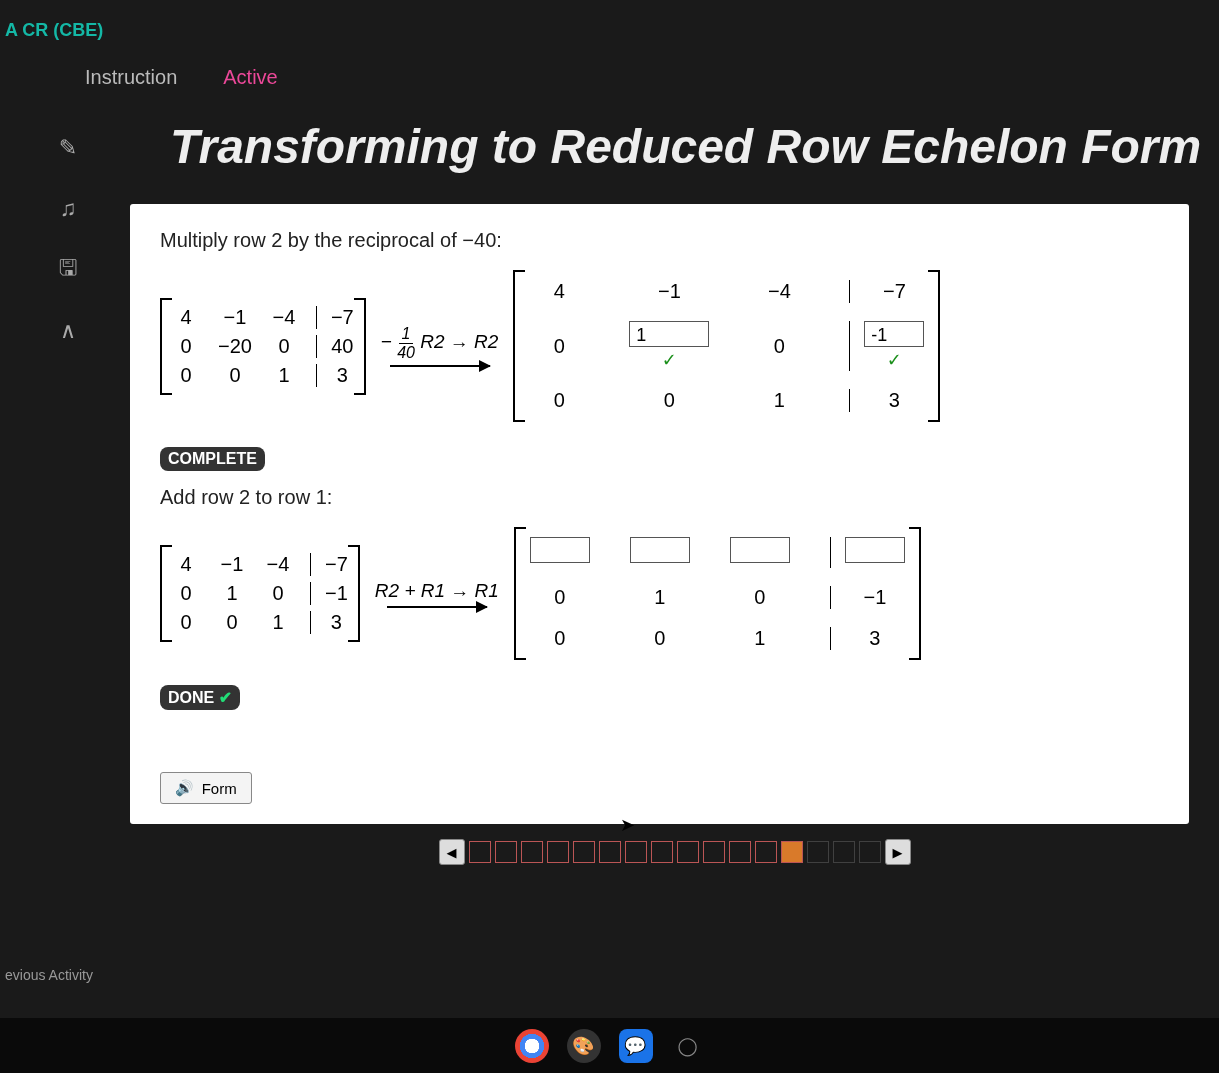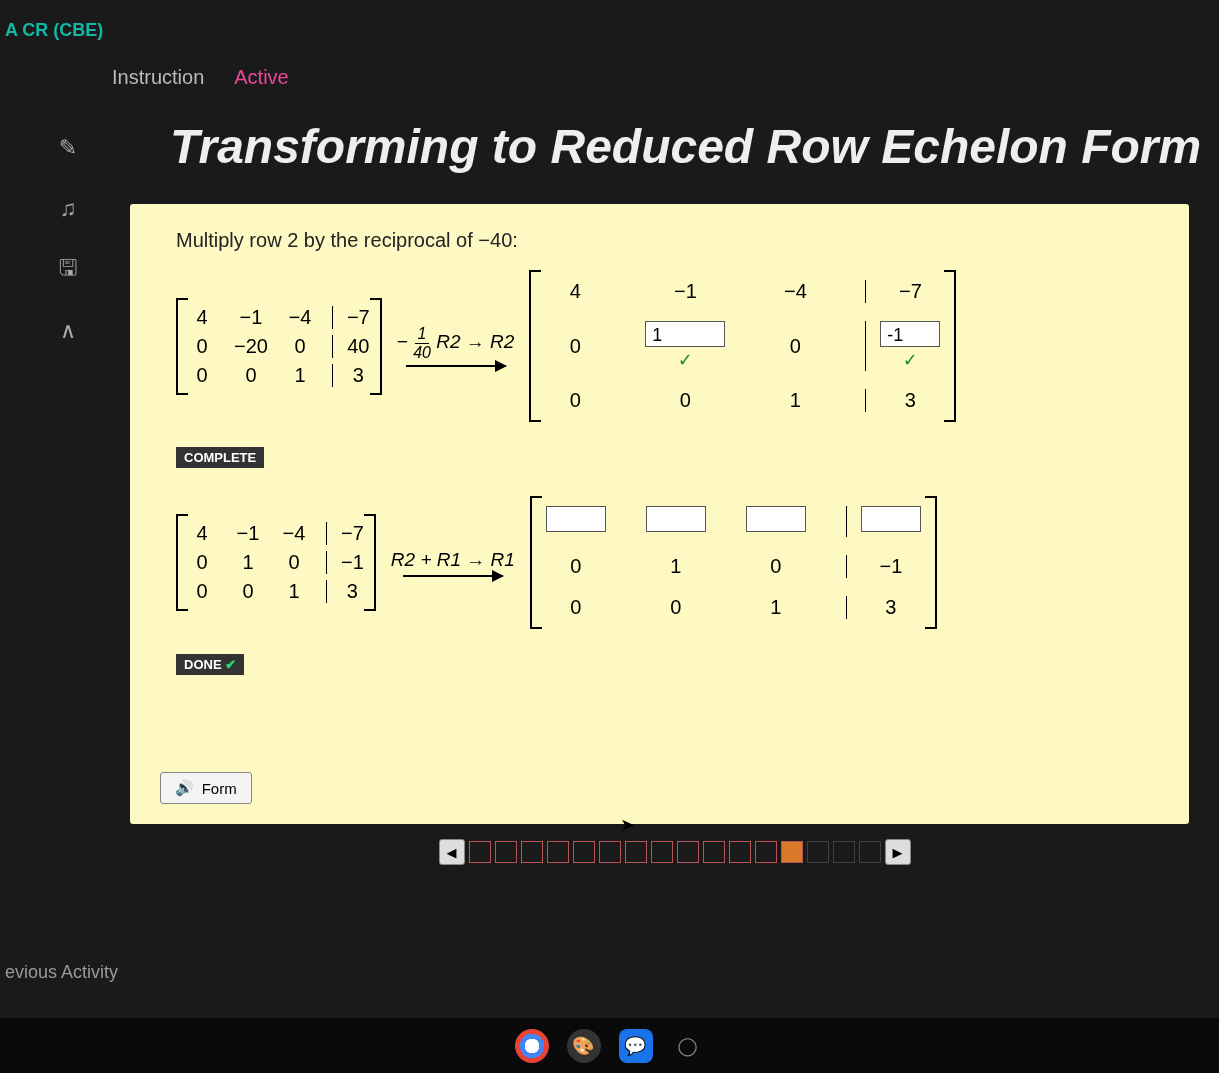--- a/index.html
+++ b/index.html
@@ -12,22 +12,22 @@
     position: relative;
   }
   .top-label {
     color: #14b8a6;
     font-size: 18px;
     padding: 20px 0 0 5px;
     font-weight: bold;
   }
   .header-tabs {
     display: flex;
-    gap: 30px;
-    padding: 25px 0 20px 112px;
+    gap: 46px;
+    padding: 25px 0 20px 85px;
     align-items: center;
   }
   .tab {
     color: #bbb;
     font-size: 20px;
   }
   .tab.active { color: #ec4899; }
   .main-title {
     color: #eee;
     font-size: 48px;
@@ -46,24 +46,24 @@
   .sidebar-icon {
     width: 36px;
     height: 36px;
     display: flex;
     align-items: center;
     justify-content: center;
     color: #aaa;
     font-size: 22px;
   }
   .content-panel {
-    background: #fef9c3;
+    background: #ffffff;
     margin-left: 130px;
     margin-right: 30px;
-    padding: 25px 30px 15px 46px;
+    padding: 25px 30px 15px 30px;
     border-radius: 3px;
     min-height: 620px;
     position: relative;
   }
   .instruction {
     font-size: 20px;
     color: #222;
     margin-bottom: 18px;
   }
   .row-op {
@@ -153,24 +153,25 @@
     padding: 0 6px;
     font-size: 18px;
   }
   .input-box.wide { min-width: 80px; }
   .check { color: #1a8f1a; font-size: 18px; text-align: center; margin-top: 2px; }
   .answer-stack { display: inline-flex; flex-direction: column; align-items: center; }
   .badge {
     display: inline-block;
     background: #333;
     color: #fff;
-    font-size: 13px;
+    font-size: 16px;
     font-weight: bold;
     padding: 3px 8px;
-    margin: 10px 0 28px 0;
+    margin: 10px 0 15px 0;
+    border-radius: 8px;
   }
   .badge.done { background: #333; }
   .badge.done::after { content: ' ✔'; color: #2d7; }
   .intro-btn {
     position: absolute;
     bottom: 20px;
     left: 30px;
     display: inline-flex;
     align-items: center;
     gap: 8px;
@@ -212,21 +213,21 @@
   .progress-text {
     color: #ccc;
     font-size: 15px;
     margin-top: 8px;
   }
   .bottom-label {
     position: absolute;
     bottom: 90px;
     left: 5px;
     color: #999;
-    font-size: 18px;
+    font-size: 14px;
     text-align: center;
   }
   .taskbar {
     position: absolute;
     bottom: 0;
     left: 0;
     right: 0;
     height: 55px;
     background: #0a0a0a;
     display: flex;
@@ -329,20 +330,21 @@
         <span class="cell">0</span>
         <span class="cell">0</span>
         <span class="cell">1</span>
         <span class="cell divider">3</span>
       </div>
     </div>
   </div>
   <div class="badge">COMPLETE</div>
 
   
+  <div class="instruction">Add row 2 to row 1:</div>
   <div class="row-op">
     <div class="matrix">
       <div class="matrix-grid cols4">
         <span class="cell">4</span>
         <span class="cell">−1</span>
         <span class="cell">−4</span>
         <span class="cell divider">−7</span>
         <span class="cell">0</span>
         <span class="cell">1</span>
         <span class="cell">0</span>

